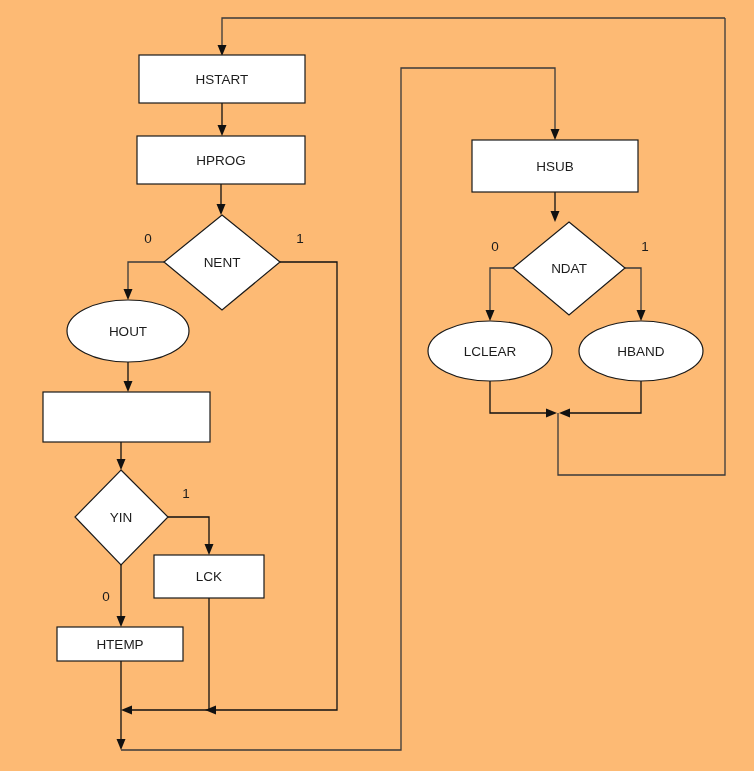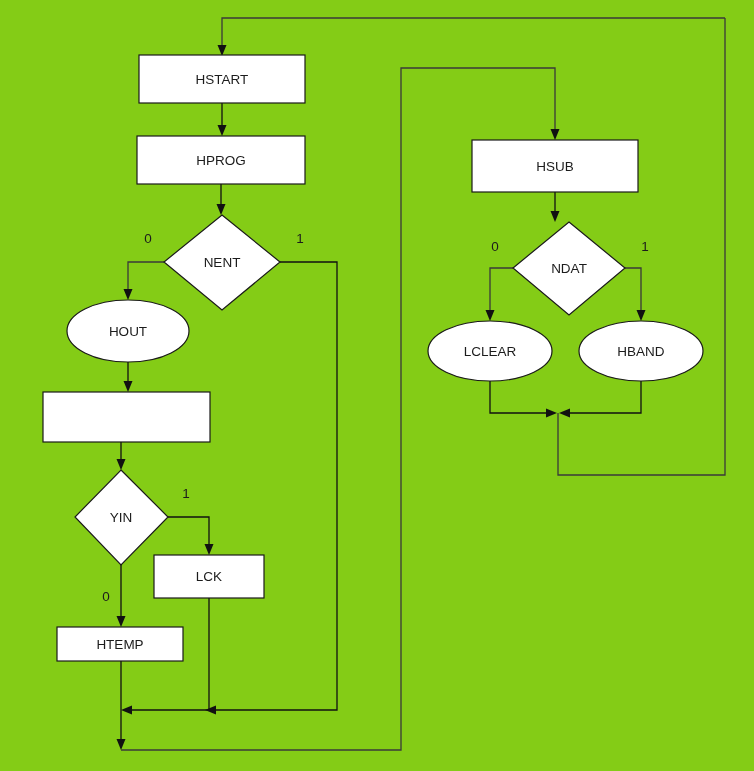--- a/index.html
+++ b/index.html
@@ -4,21 +4,21 @@
 <style>
   html, body {
     margin: 0;
     padding: 0;
     background: #ffffff;
   }
   #canvas {
     position: relative;
     width: 754px;
     height: 771px;
-    background: #84cc16;
+    background: #fdba74;
     overflow: hidden;
     font-family: "Liberation Sans", sans-serif;
   }
   #flow-svg {
     position: absolute;
     left: 0;
     top: 0;
     width: 754px;
     height: 771px;
   }

